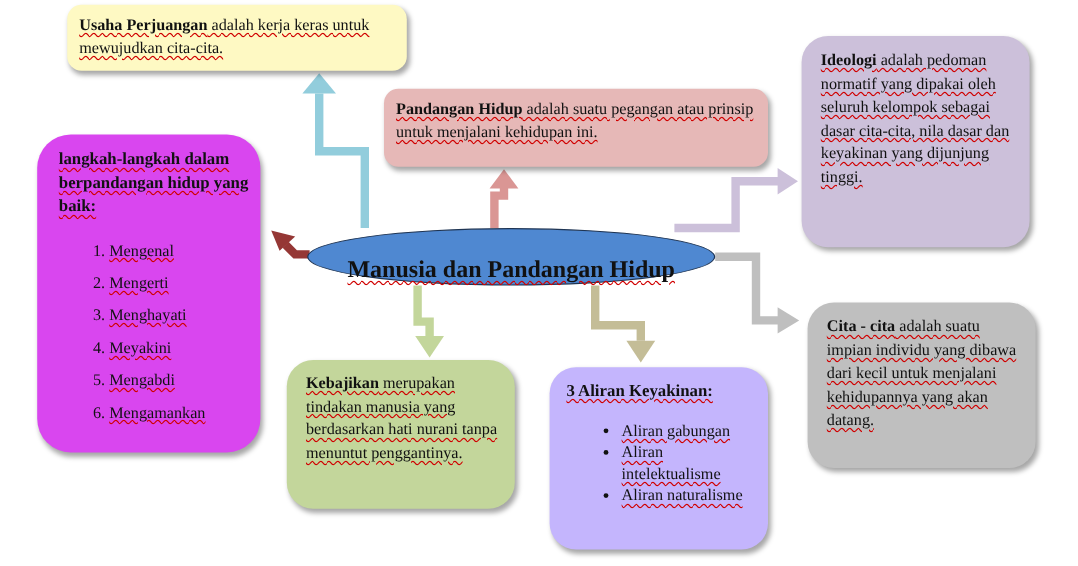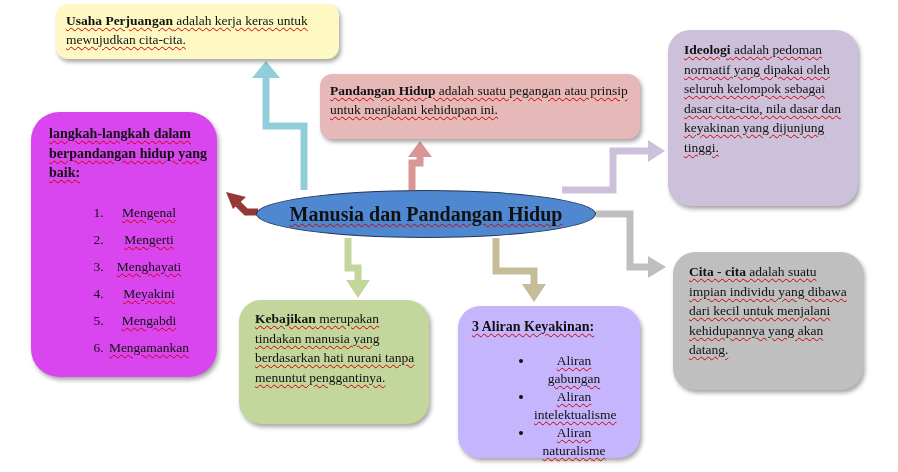--- a/index.html
+++ b/index.html
@@ -5,23 +5,23 @@
   html, body { margin: 0; padding: 0; background: #ffffff; }
   body { width: 898px; height: 472px; position: relative; overflow: hidden;
          font-family: "Liberation Serif", "DejaVu Serif", serif; color: #111; }
   .box { position: absolute; box-sizing: border-box; border-radius: 22px;
          box-shadow: 2px 3px 4px rgba(0,0,0,0.35); font-size: 13.5px; line-height: 19px; }
   .sq { text-decoration: underline wavy #d00000; text-decoration-thickness: 1px; text-underline-offset: 2px; }
   b { font-weight: bold; }
   svg.arrows { position: absolute; left: 0; top: 0; }
   #central { position: absolute; left: 256px; top: 190px; width: 340px; height: 48px;
              background: #4f88d1; border: 1px solid #1f3554; border-radius: 50%;
-             box-sizing: border-box; display: flex; align-items: center; justify-content: center;
+             box-sizing: border-box; display: flex; align-items: flex-end; justify-content: center;
              font-size: 20px; font-weight: bold; color: #111; }
-  ol, ul { margin: 16px; padding: 0; text-align: center; }
+  ol, ul { margin: 0; padding: 0; }
 </style>
 </head>
 <body>
 
 <svg class="arrows" width="898" height="472">
 
   <path d="M304 190 L304 126 L266 126 L266 78" fill="none" stroke="#92cddc" stroke-width="7"></path>
   <polygon points="252,78 280,78 266,61" fill="#92cddc"></polygon>
 
   <path d="M412 190 L412 163 L420 163 L420 155" fill="none" stroke="#da9694" stroke-width="7"></path>

